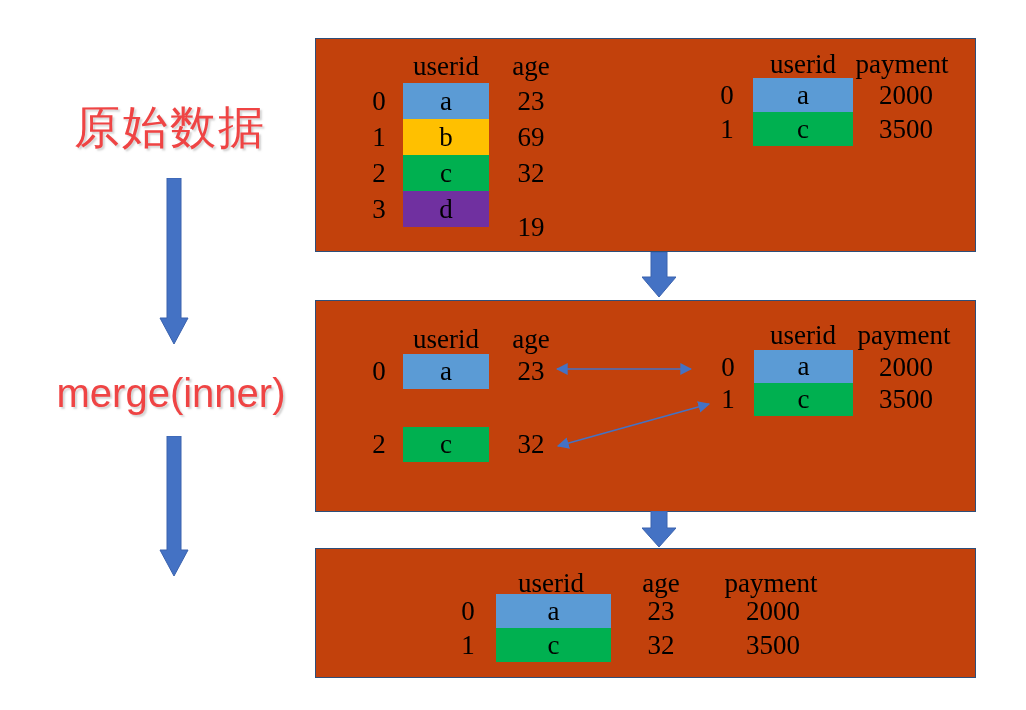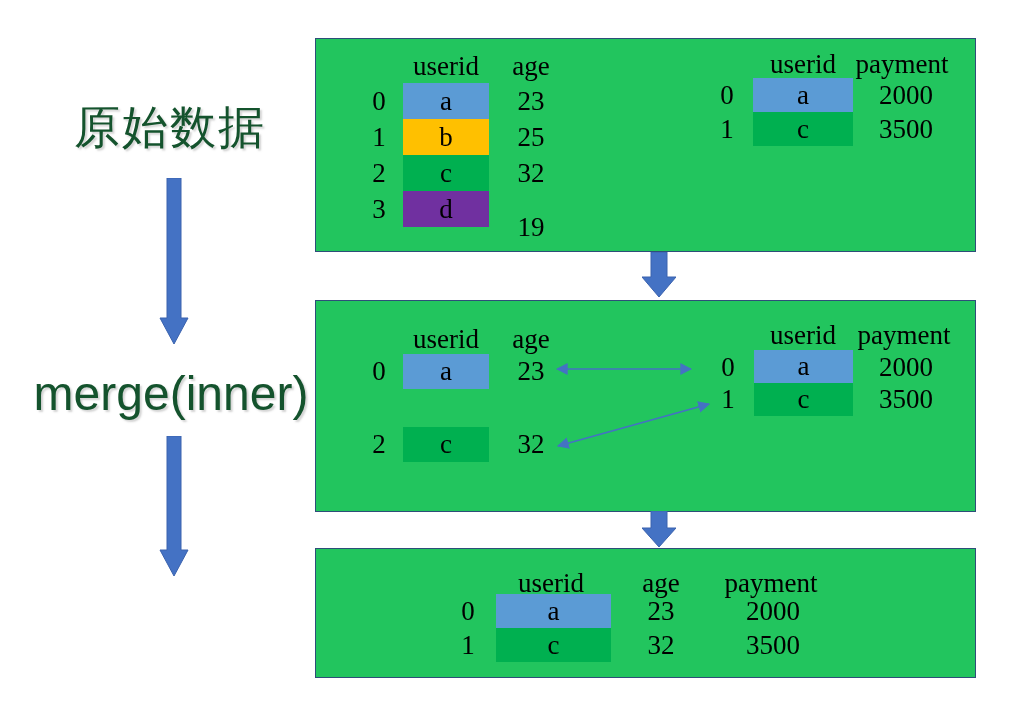--- a/index.html
+++ b/index.html
@@ -1,22 +1,22 @@
 <!DOCTYPE html>
 <html><head>
 <meta charset="utf-8">
 <style>
   html,body{margin:0;padding:0;background:#fff;}
   #canvas{position:relative;width:1026px;height:710px;background:#ffffff;overflow:hidden;
           font-family:"Liberation Sans", sans-serif;}
-  .box{position:absolute;border:1.6px solid #2E4E79;background:#22c55e;}
-  .flow-label{position:absolute;transform:translate(-50%,-50%);color:#14532d;white-space:nowrap;
+  .box{position:absolute;border:1.6px solid #2E4E79;background:#c2410c;}
+  .flow-label{position:absolute;transform:translate(-50%,-50%);color:#ef4444;white-space:nowrap;
               text-shadow:2px 2px 2px rgba(128,128,128,0.35);}
   .lbl-cn{font-size:46px;letter-spacing:2px;}
-  .lbl-en{font-size:48px;}
+  .lbl-en{font-size:40px;}
   .abs{position:absolute;}
   .th,.tv{position:absolute;transform:translate(-50%,-50%);font-family:"Liberation Serif", serif;
           font-size:27px;color:#000;white-space:nowrap;line-height:1;}
   .cell{position:absolute;display:flex;align-items:center;justify-content:center;
         font-family:"Liberation Serif", serif;font-size:27px;color:#000;}
   svg{position:absolute;display:block;}
 </style>
 </head>
 <body>
 
@@ -39,21 +39,21 @@
 
     <span class="th" style="left:130px;top:27px;">userid</span>
     <span class="th" style="left:215px;top:27px;">age</span>
 
     <span class="tv" style="left:63px;top:62px;">0</span>
     <div class="cell" style="left: 87px; top: 44px; width: 86px; height: 36px; background: rgb(91, 155, 213);">a</div>
     <span class="tv" style="left:215px;top:62px;">23</span>
 
     <span class="tv" style="left:63px;top:98px;">1</span>
     <div class="cell" style="left: 87px; top: 80px; width: 86px; height: 36px; background: rgb(255, 192, 0);">b</div>
-    <span class="tv" style="left:215px;top:98px;">25</span>
+    <span class="tv" style="left:215px;top:98px;">69</span>
 
     <span class="tv" style="left:63px;top:134px;">2</span>
     <div class="cell" style="left: 87px; top: 116px; width: 86px; height: 36px; background: rgb(0, 176, 80);">c</div>
     <span class="tv" style="left:215px;top:134px;">32</span>
 
     <span class="tv" style="left:63px;top:170px;">3</span>
     <div class="cell" style="left: 87px; top: 152px; width: 86px; height: 36px; background: rgb(112, 48, 160);">d</div>
     <span class="tv" style="left:215px;top:170px;margin-top:18px;">19</span>
 
     <span class="th" style="left:487px;top:25px;">userid</span>

